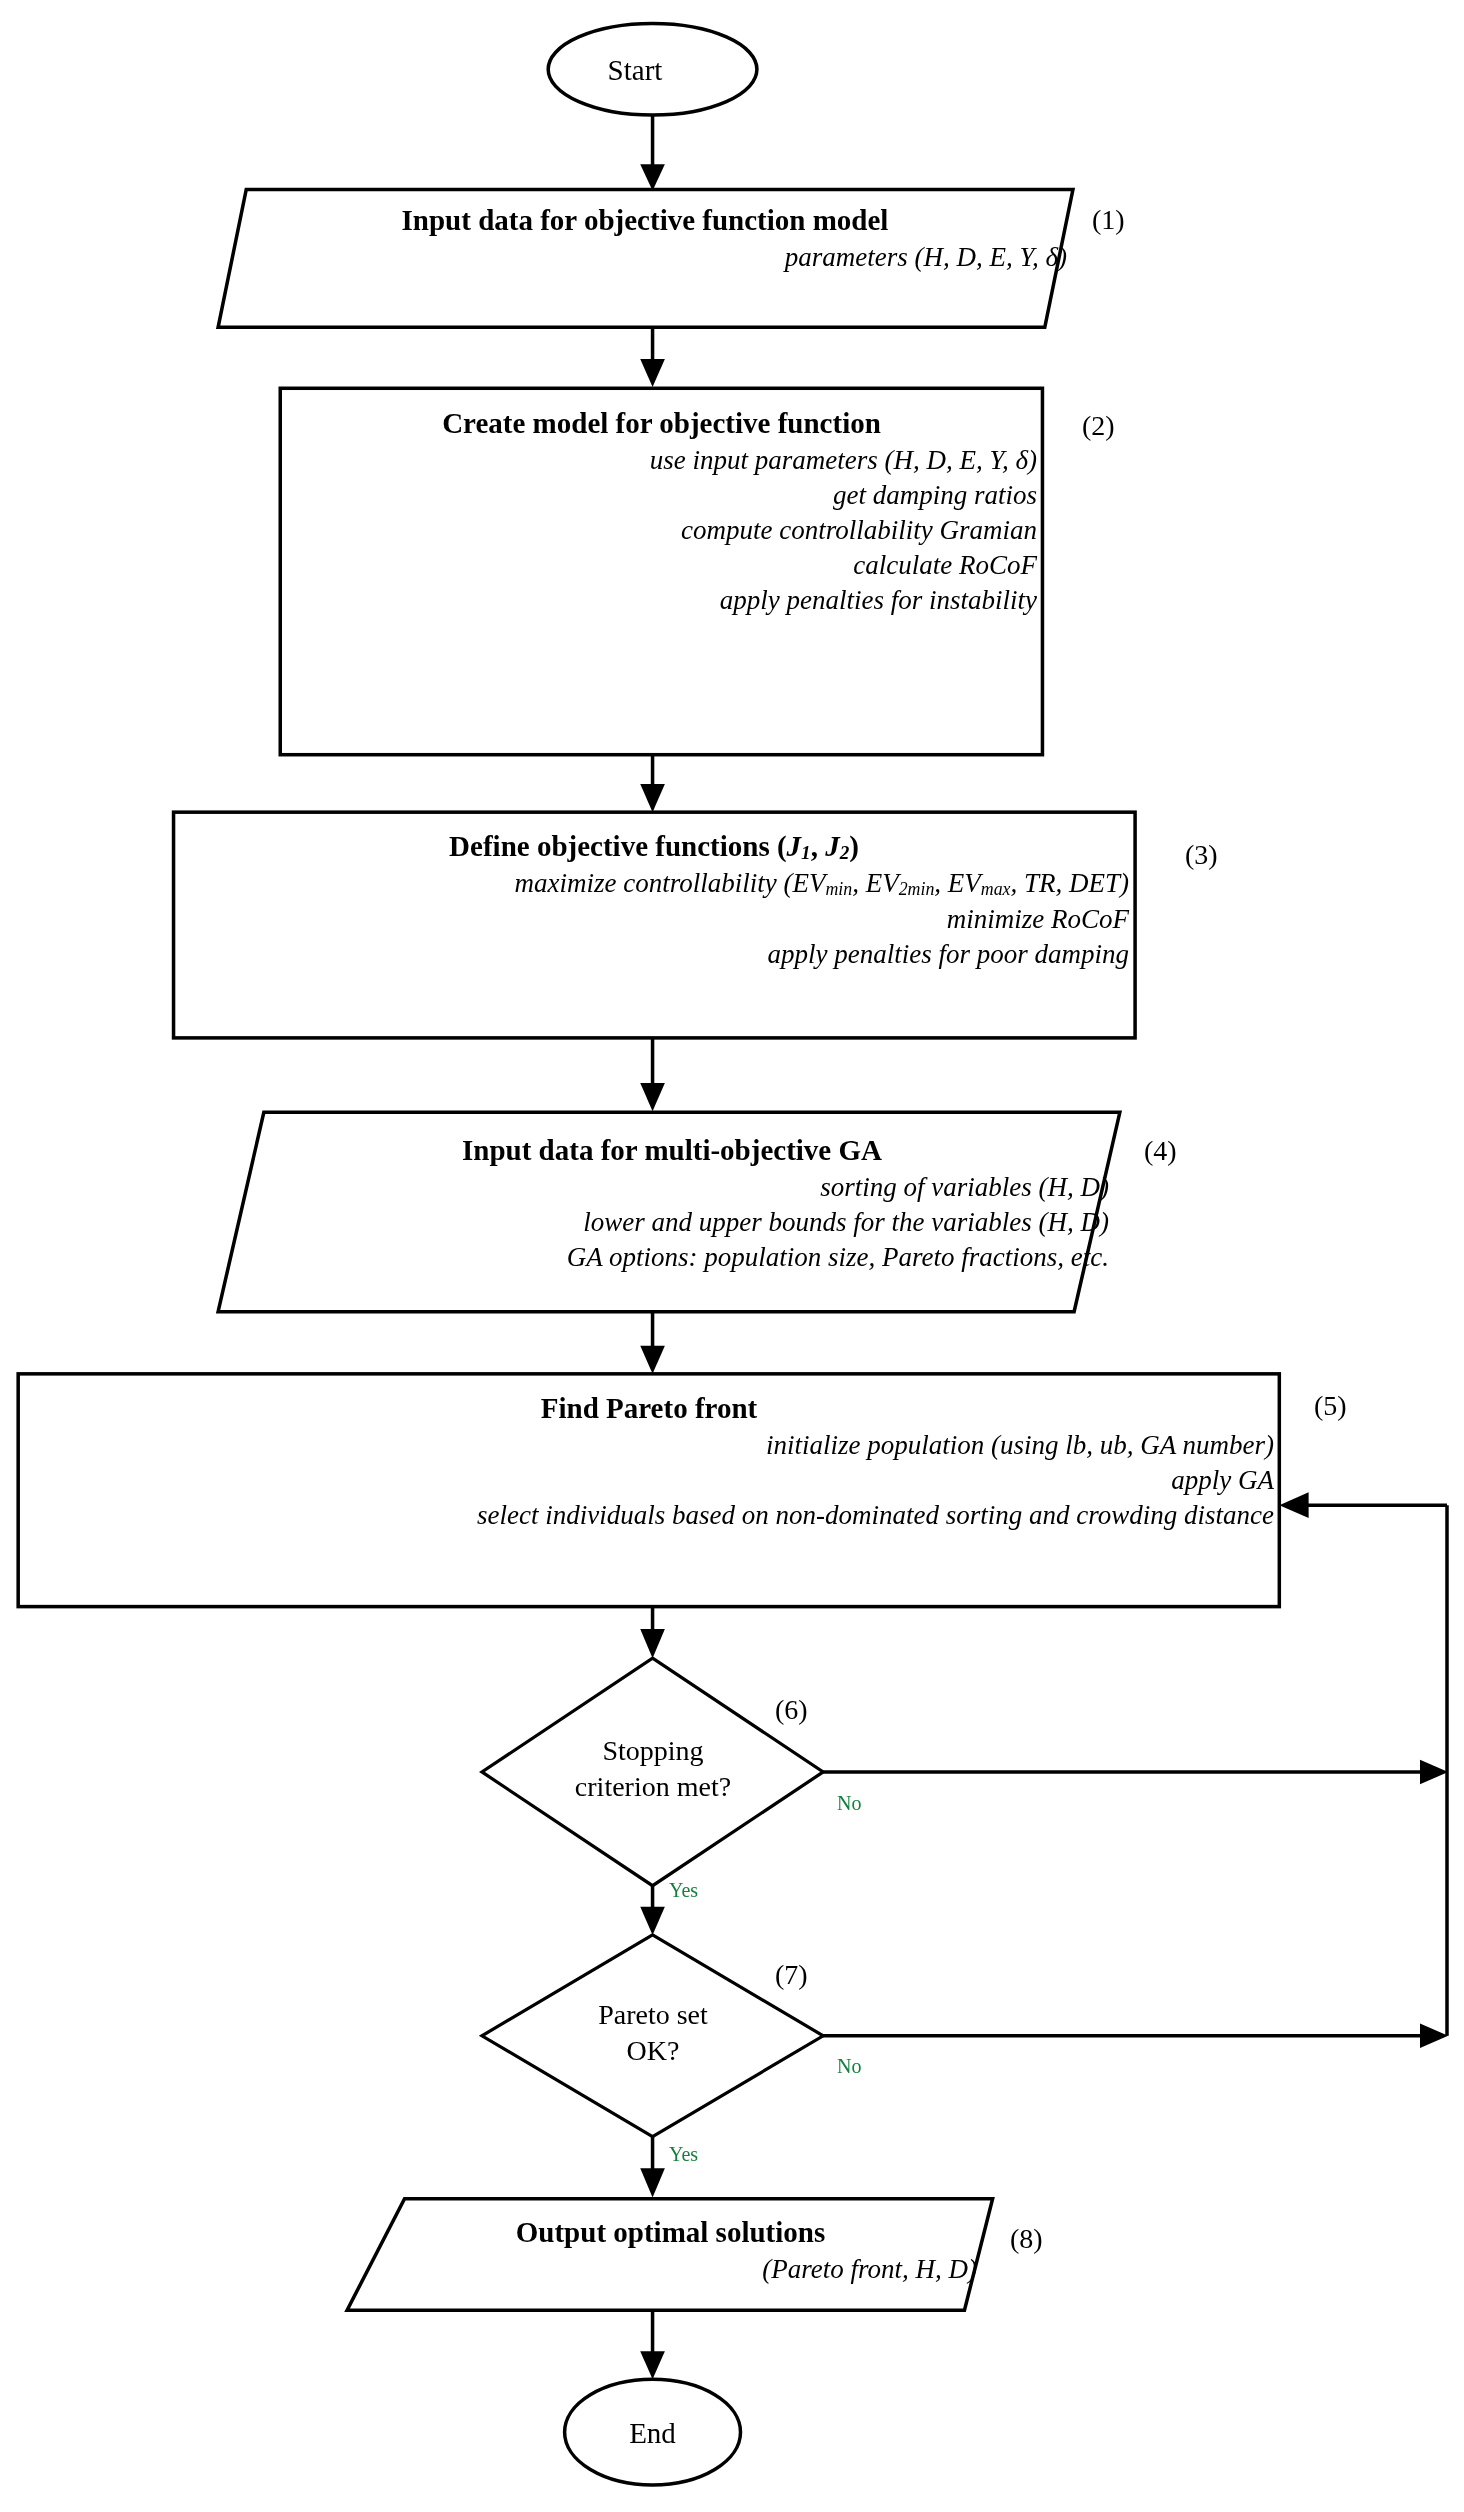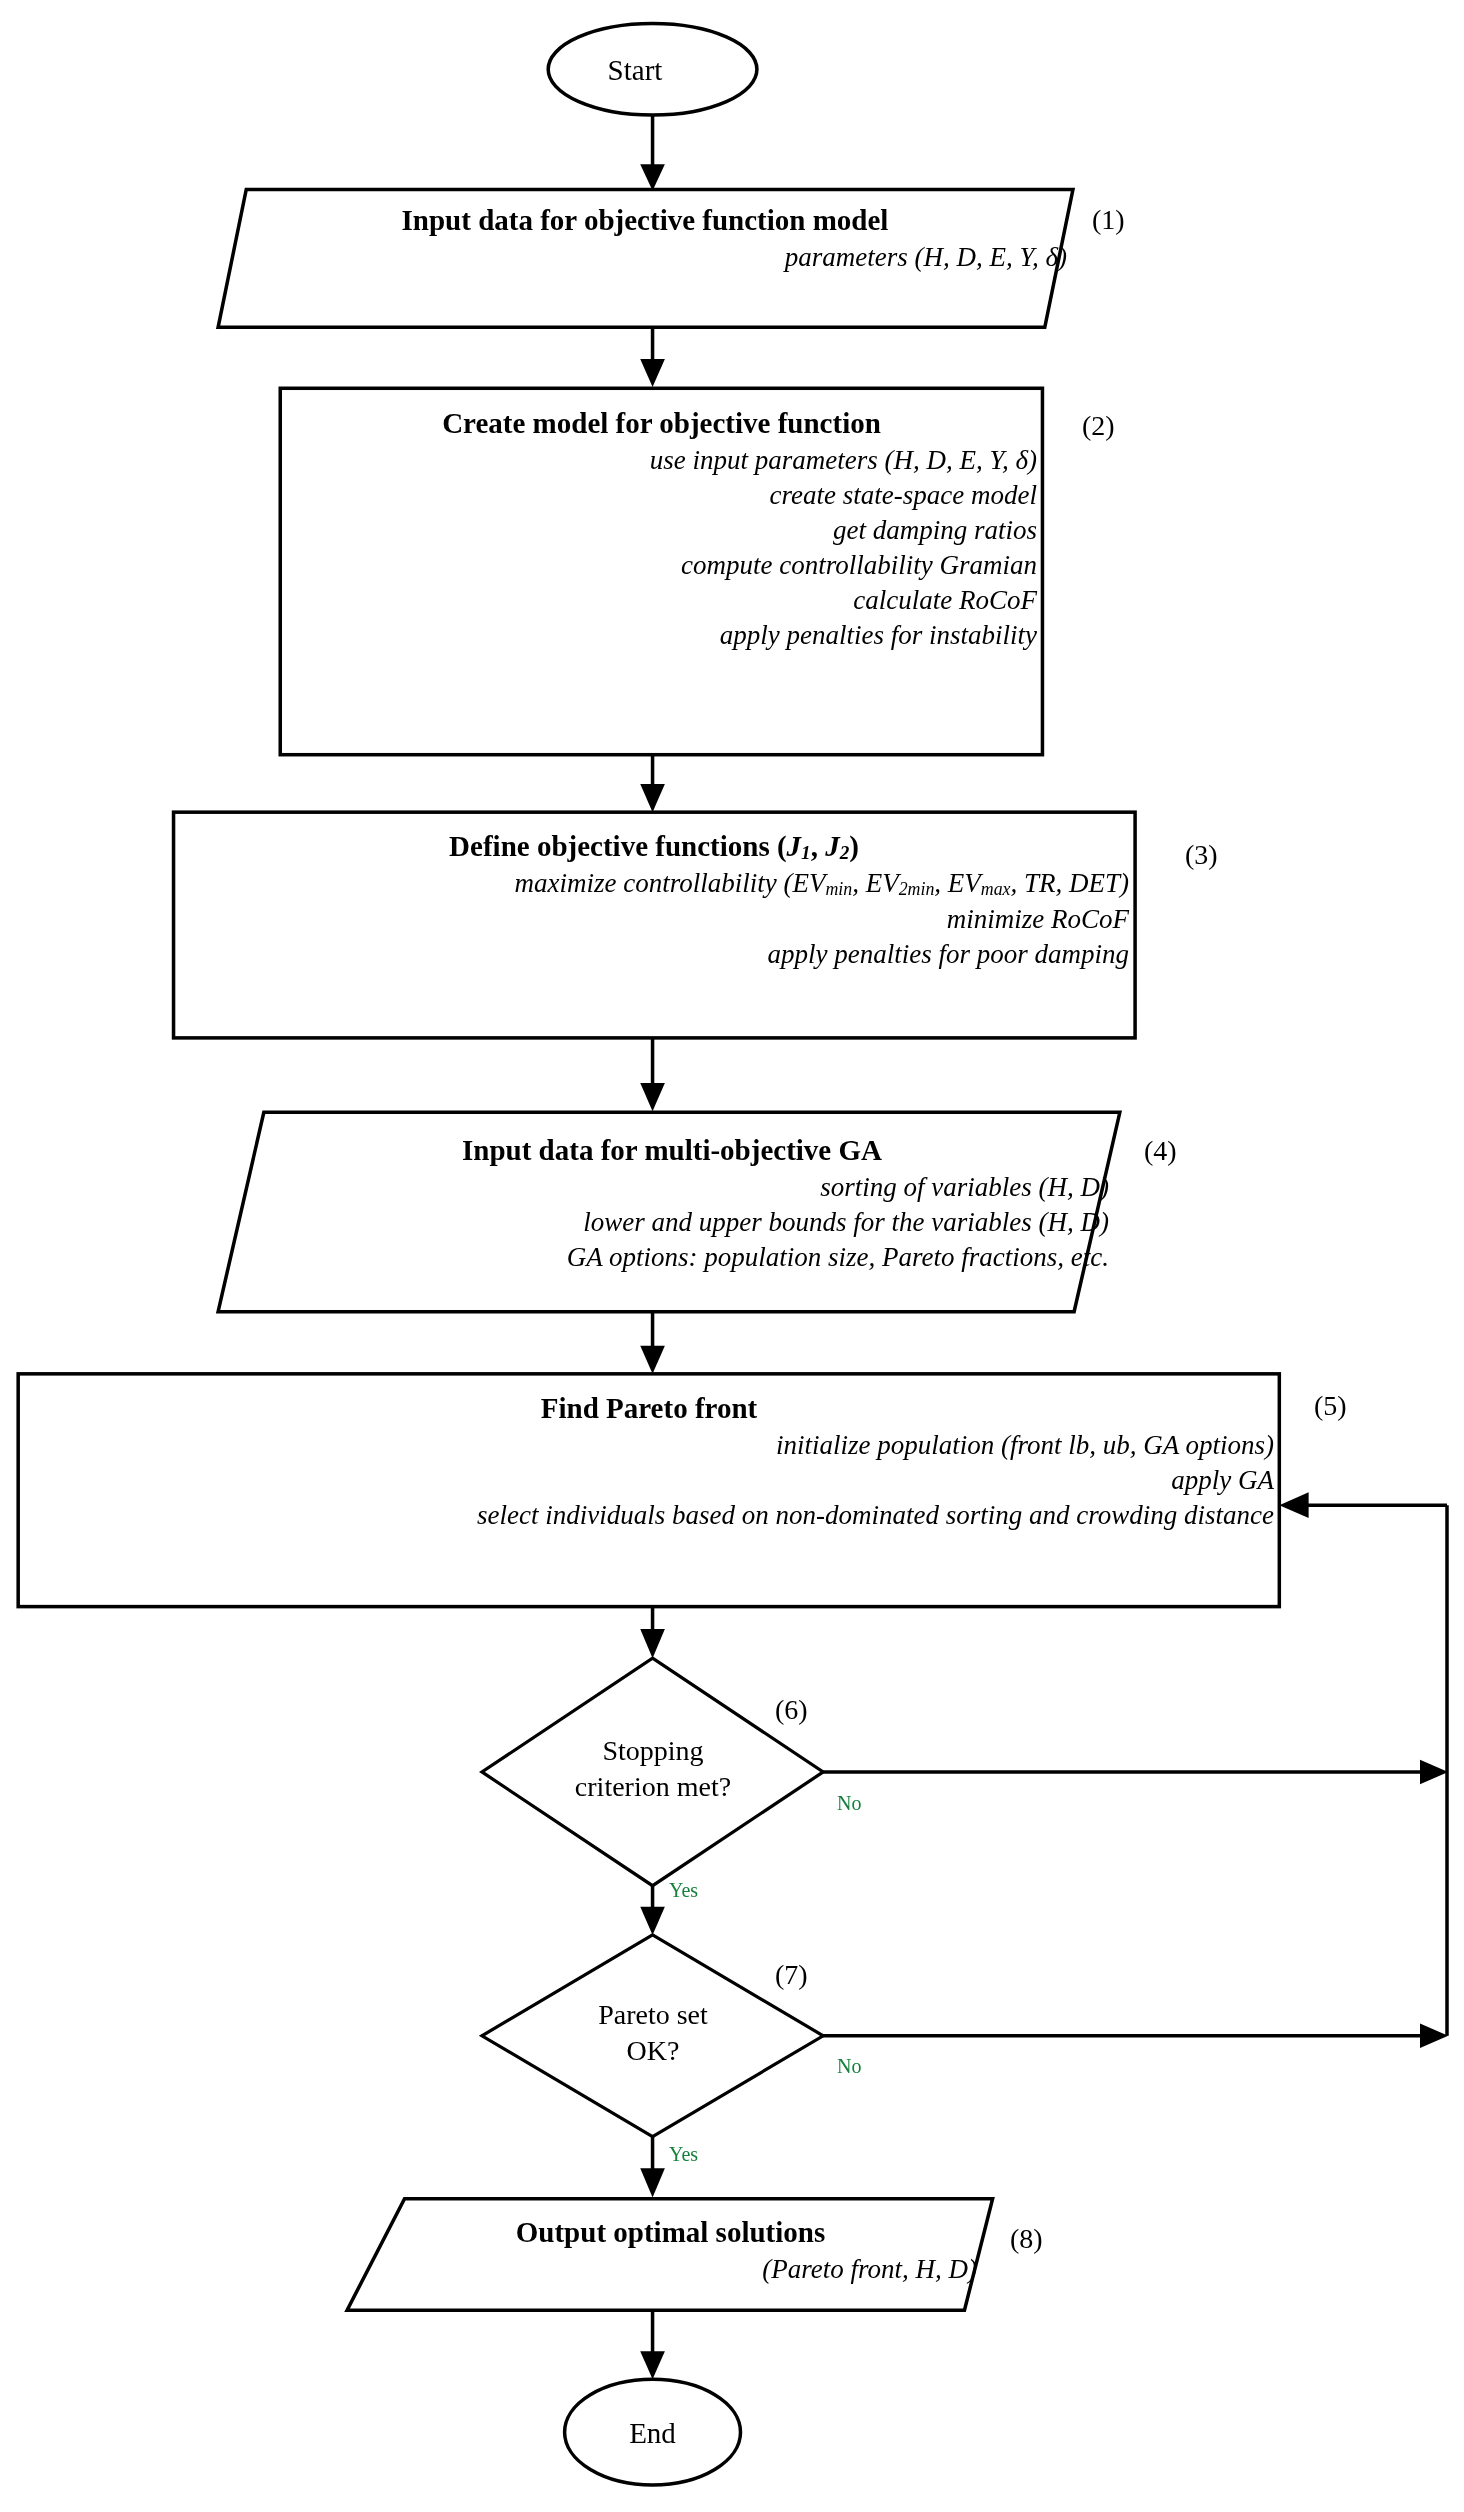--- a/index.html
+++ b/index.html
@@ -165,21 +165,20 @@
 
   <div class="node-text" style="left:223px; top:202px; width:844px;">
     <div class="head-line">Input data for objective function model</div>
     <div class="body-line">parameters (H, D, E, Y, δ)</div>
   </div>
   <div class="step-number" style="left:1092px; top:204px;">(1)</div>
 
   <div class="node-text" style="left:286px; top:405px; width:751px;">
     <div class="head-line">Create model for objective function</div>
     <div class="body-line">use input parameters (H, D, E, Y, δ)</div>
-    <div class="body-line">create state-space model</div>
     <div class="body-line">get damping ratios</div>
     <div class="body-line">compute controllability Gramian</div>
     <div class="body-line">calculate RoCoF</div>
     <div class="body-line">apply penalties for instability</div>
   </div>
   <div class="step-number" style="left:1082px; top:410px;">(2)</div>
 
   <div class="node-text" style="left:179px; top:828px; width:950px;">
     <div class="head-line">Define objective functions (<i>J<span class="sub-i">1</span></i>, <i>J<span class="sub-i">2</span></i>)</div>
     <div class="body-line">maximize controllability (EV<sub><i>min</i></sub>, EV<sub><i>2min</i></sub>, EV<sub><i>max</i></sub>, TR, DET)</div>
@@ -191,21 +190,21 @@
   <div class="node-text" style="left:235px; top:1132px; width:874px;">
     <div class="head-line">Input data for multi-objective GA</div>
     <div class="body-line">sorting of variables (H, D)</div>
     <div class="body-line">lower and upper bounds for the variables (H, D)</div>
     <div class="body-line">GA options: population size, Pareto fractions, etc.</div>
   </div>
   <div class="step-number" style="left:1144px; top:1135px;">(4)</div>
 
   <div class="node-text" style="left:24px; top:1390px; width:1250px;">
     <div class="head-line">Find Pareto front</div>
-    <div class="body-line">initialize population (front lb, ub, GA options)</div>
+    <div class="body-line">initialize population (using lb, ub, GA number)</div>
     <div class="body-line">apply GA</div>
     <div class="body-line">select individuals based on non-dominated sorting and crowding distance</div>
   </div>
   <div class="step-number" style="left:1314px; top:1390px;">(5)</div>
 
   <div class="node-text decision-label" style="left:500px; top:1733px; width:306px;font-family:Liberation Serif, serif;">
     <div>Stopping</div>
     <div>criterion met?</div>
   </div>
   <div class="step-number" style="left:775px; top:1694px;">(6)</div>

